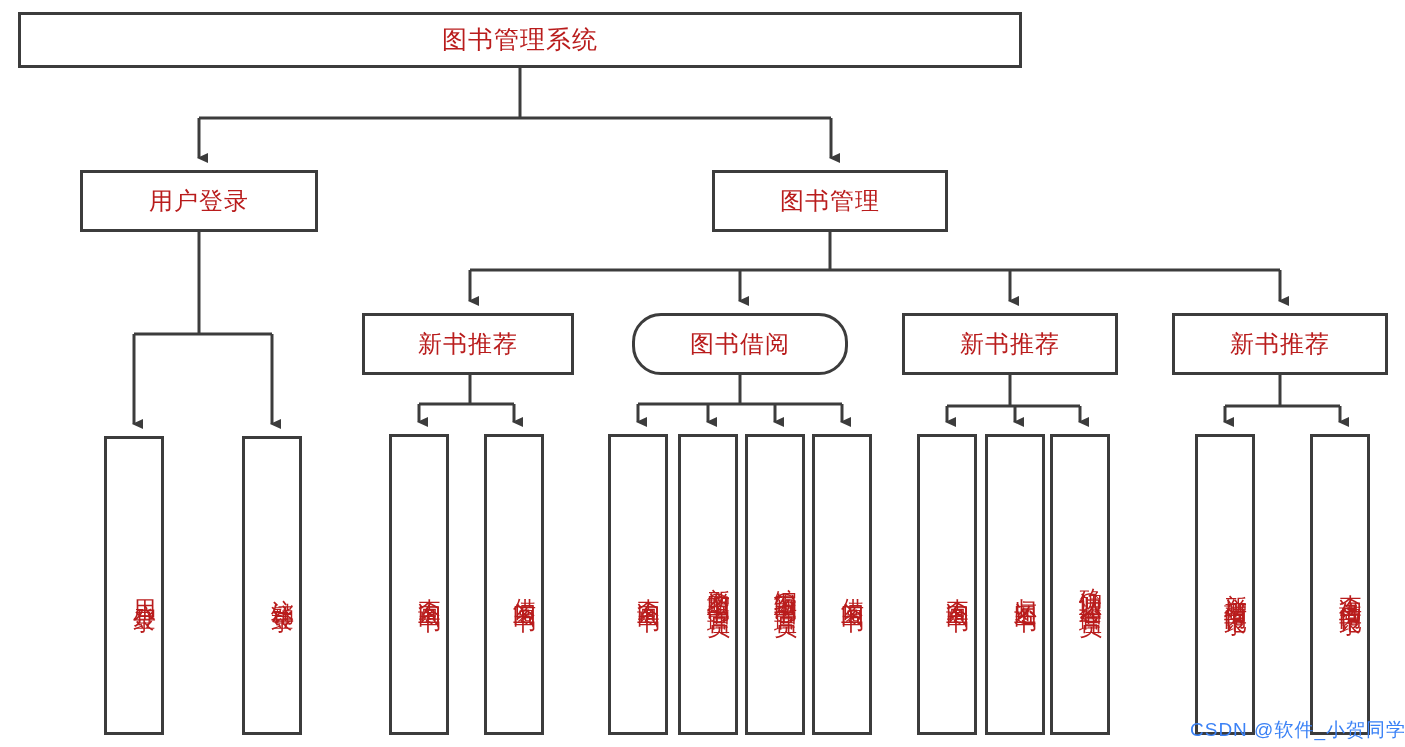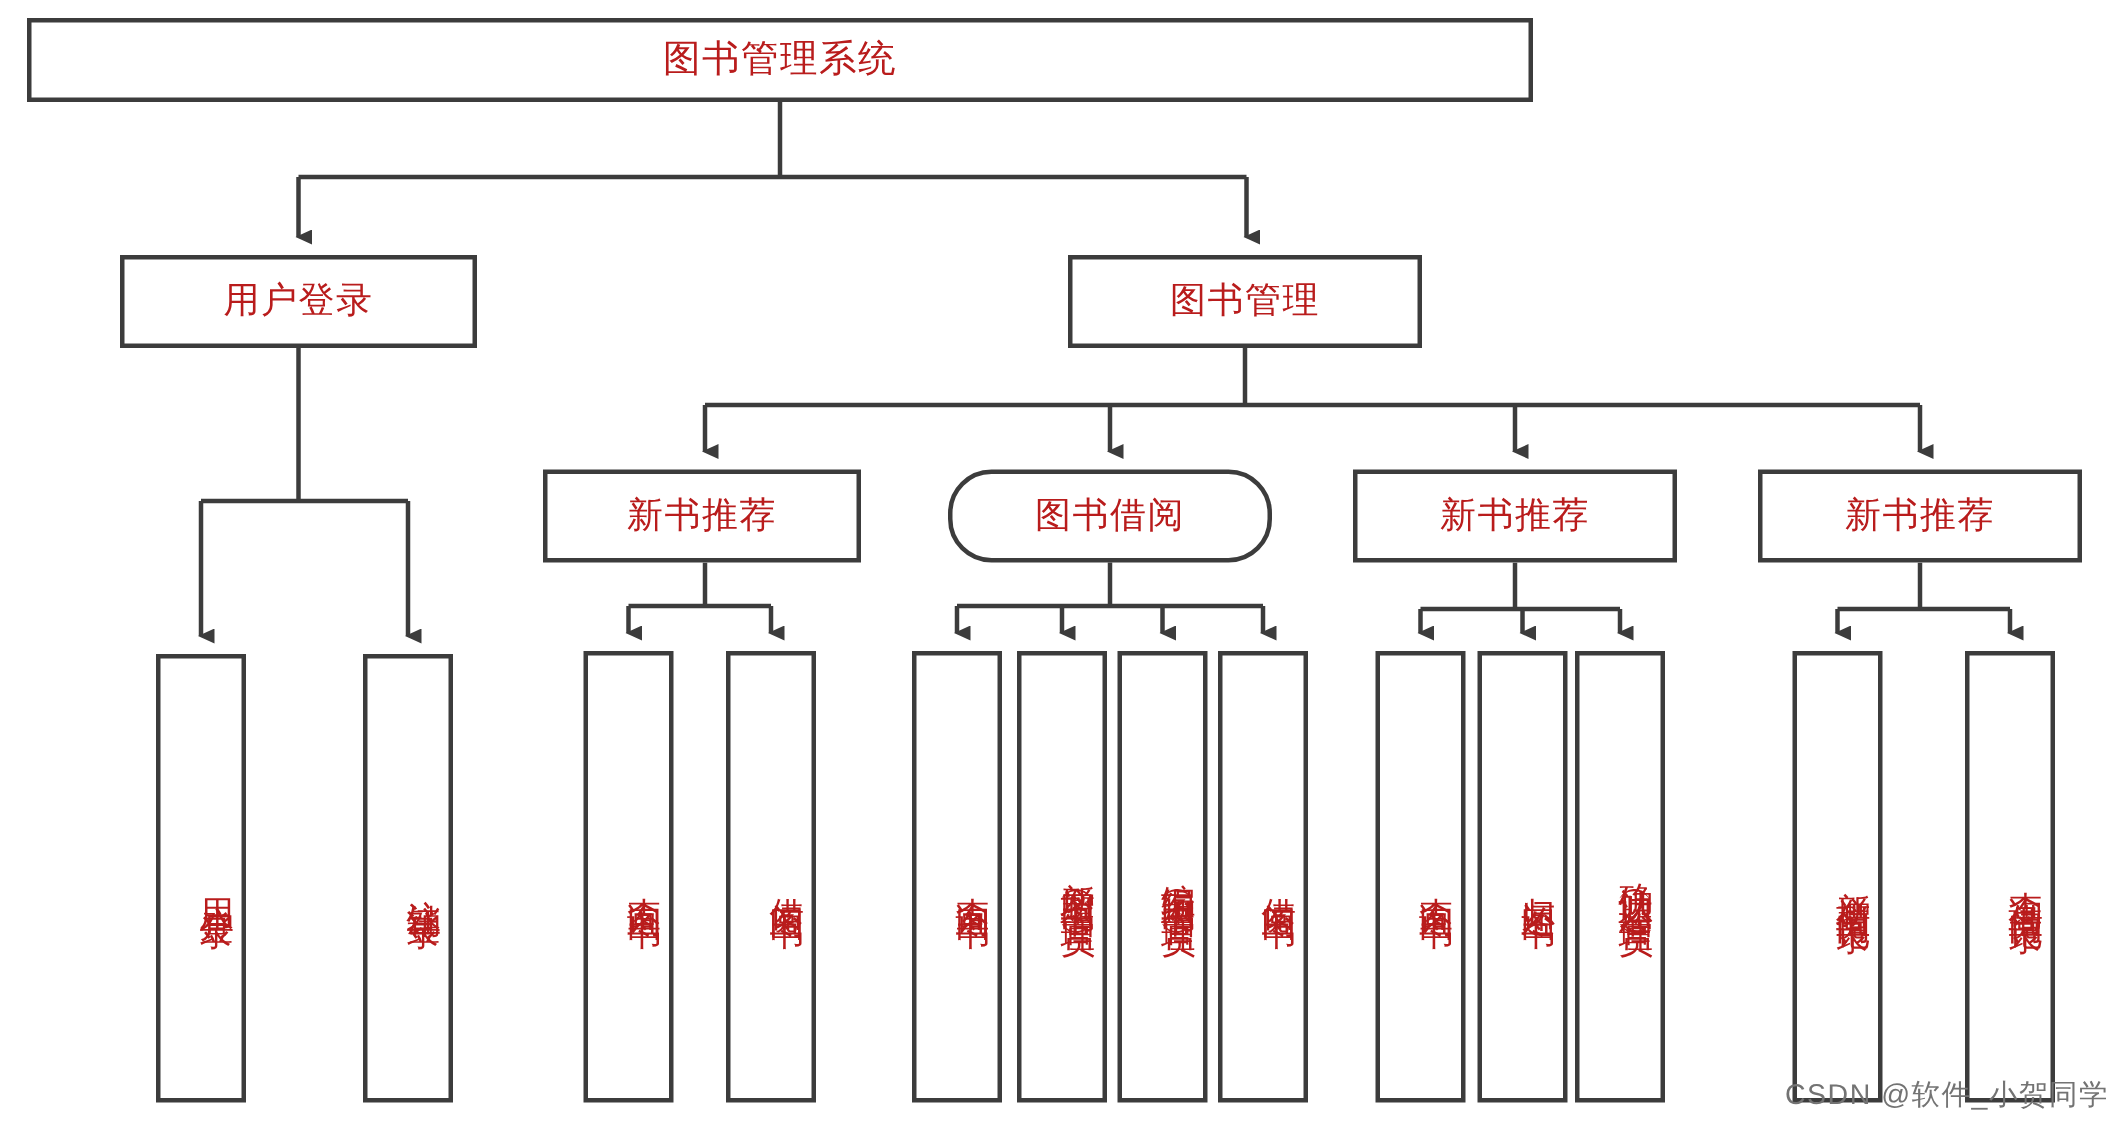--- a/index.html
+++ b/index.html
@@ -54,21 +54,21 @@
     justify-content: center;
   }
   .node.vert .vlabel {
     writing-mode: vertical-rl;
     text-orientation: upright;
     white-space: nowrap;
   }
   .watermark {
     position: absolute;
     font-size: 19px;
-    color: #737373;
+    color: #3b82f6;
     letter-spacing: 1px;
     white-space: nowrap;
   }
 </style>
 </head>
 <body>
 
 <div id="canvas">
 
   <svg class="edges" viewBox="0 0 1405 747">

